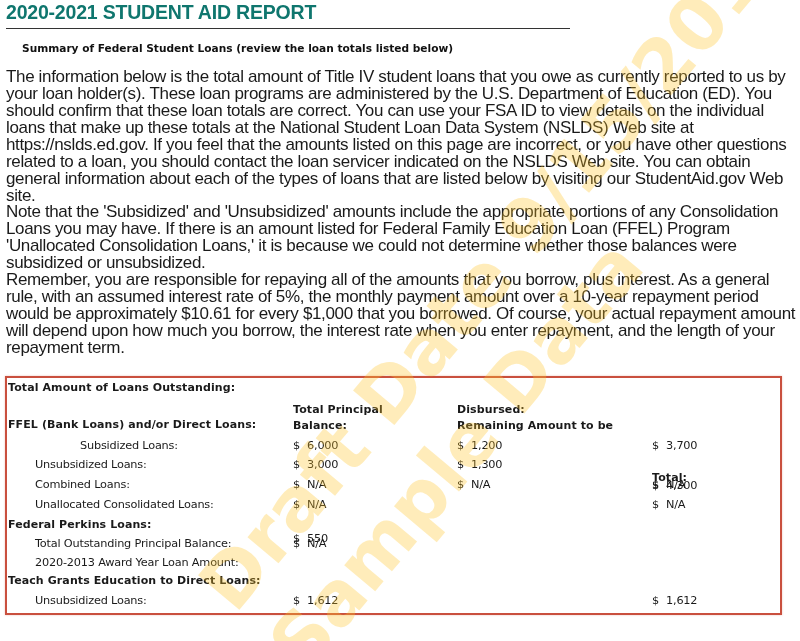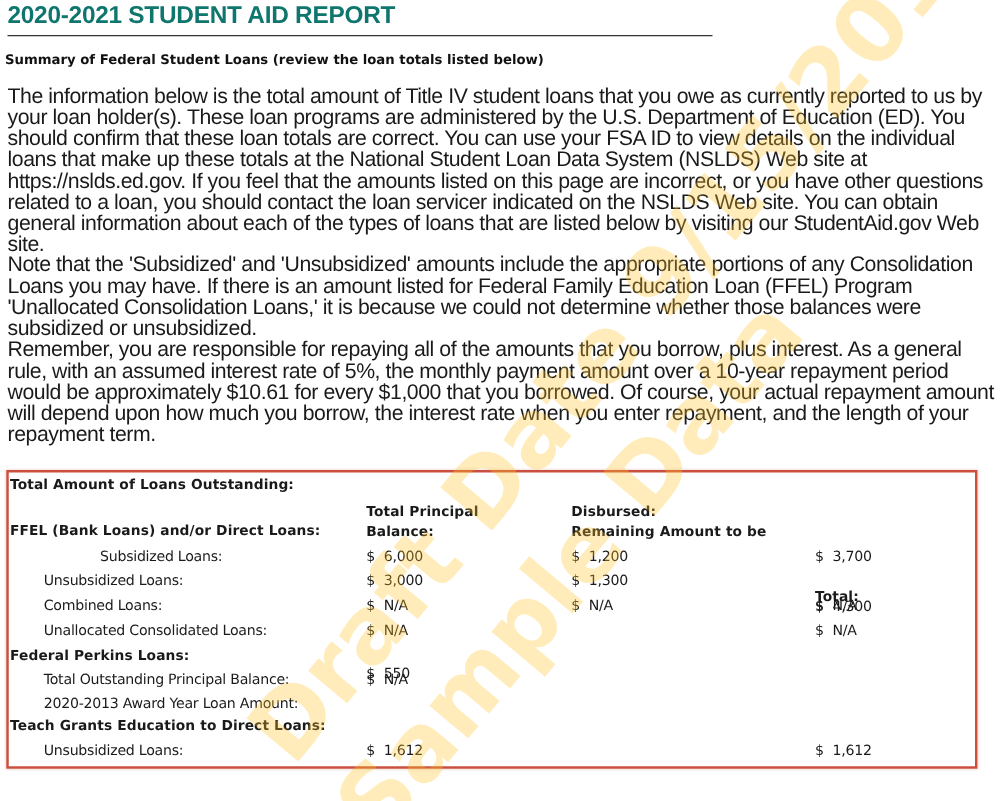--- a/index.html
+++ b/index.html
@@ -10,21 +10,21 @@
     .title {
       position: absolute; left: 6px; top: 1px;
       font-family: "Liberation Sans", sans-serif; font-weight: bold;
       font-size: 19.5px; letter-spacing: -0.2px; color: #0f766e;
     }
     .title-rule {
       position: absolute; left: 6px; top: 28px; width: 564px; height: 0;
       border-top: 1.5px solid #333;
     }
     .subtitle {
-      position: absolute; left: 4px; top: 42px;
+      position: absolute; left: 22px; top: 42px;
       font-family: "DejaVu Sans", sans-serif; font-weight: bold;
       font-size: 10.6px; color: #111;
     }
     .para {
       position: absolute; left: 6px; width: 790px;
       font-family: Liberation Sans, sans-serif; font-size: 17px;
       line-height: 17px; color: #1a1a1a; letter-spacing: -0.35px;
       word-spacing: 0px; margin: 0;
     }
     .p1 { top: 68px; }

